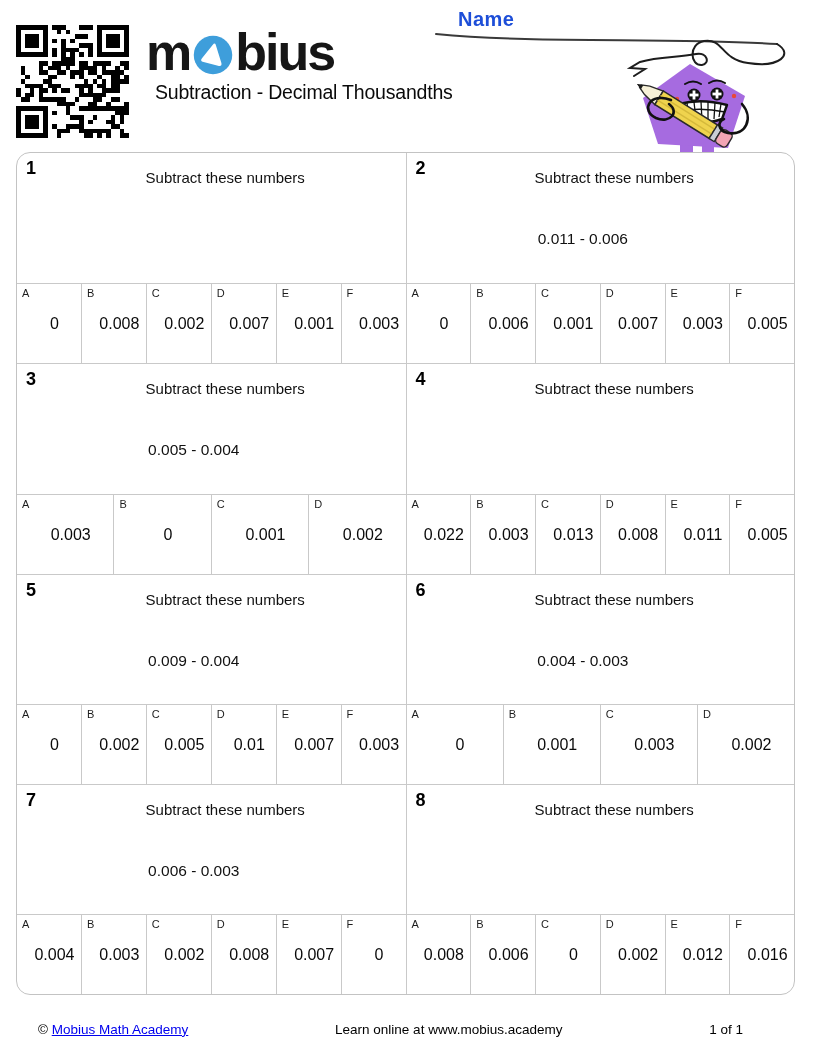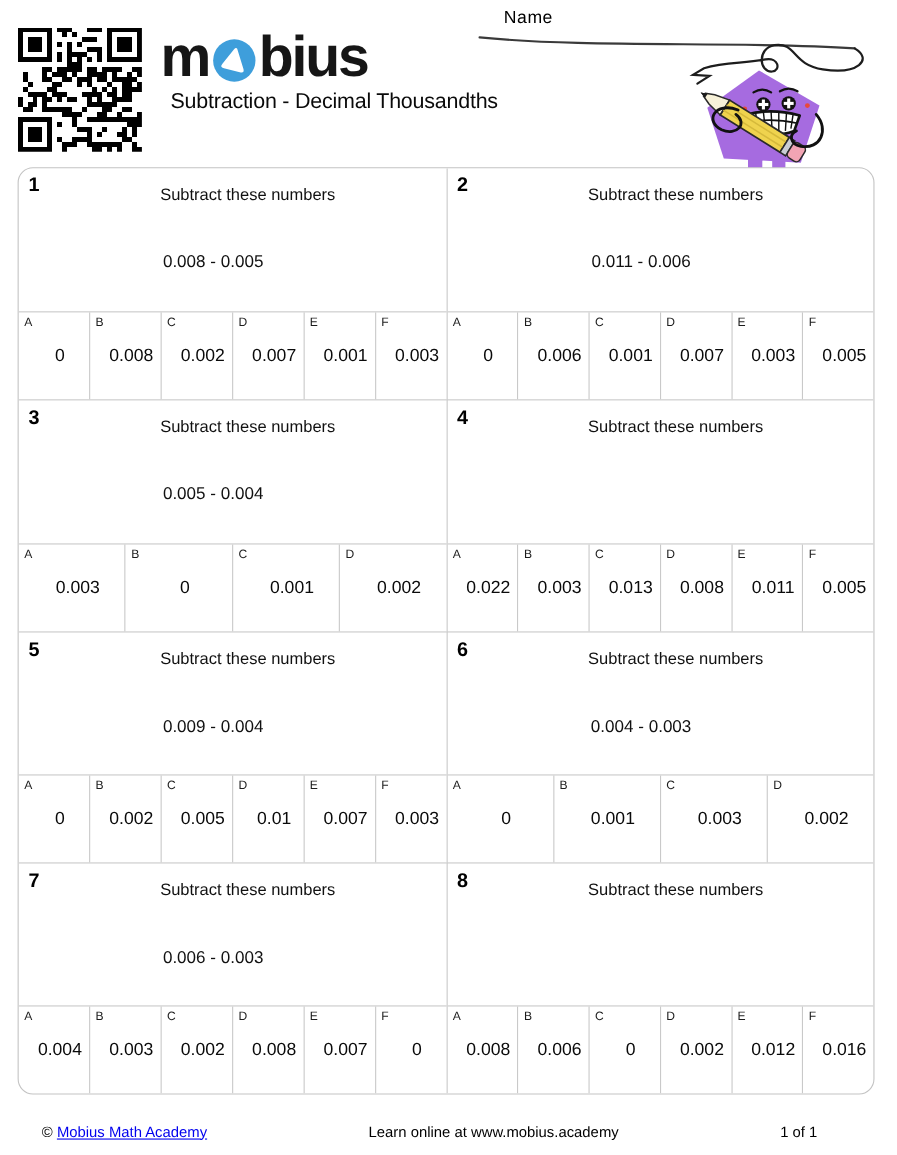--- a/index.html
+++ b/index.html
@@ -15,21 +15,21 @@
   .logo .ltxt {
     font-size:52px; font-weight:bold; letter-spacing:-2px; color:#161616;
     line-height:56px;
   }
   .logo .licon { width:42px; height:42px; margin:6px 1px 0 2px; }
   .page-title {
     position:absolute; left:155px; top:81px; font-size:19.5px; font-weight:normal; color:#0a0a0a;
     letter-spacing:-0.2px;
   }
   .name-label {
-    position:absolute; left:458px; top:8px; font-size:16px; color:#000000; letter-spacing:0.5px;
+    position:absolute; left:458px; top:8px; font-size:20px; color:#1d4ed8; letter-spacing:0.5px;font-weight:bold;
   }
   .mascot-wrap { position:absolute; left:428px; top:0px; width:387px; height:158px; }
 
   
   .grid {
     position:absolute; left:16px; top:152px; width:779px; height:843px;
     border:1.5px solid #c3c3c3; border-radius:14px;
     display:grid; grid-template-columns:1fr 1fr; grid-auto-rows:1fr;
     overflow:hidden; background:#fff;
   }
@@ -436,21 +436,20 @@
       <path d="M243 100 C222 92 212 110 228 118 C242 124 252 112 241 104" stroke="#111" stroke-width="2.6" fill="none" stroke-linecap="round"></path>
       <path d="M314 104 C326 118 318 136 300 133 C290 131 289 122 296 119" stroke="#111" stroke-width="2.6" fill="none" stroke-linecap="round"></path>
     </g>
   </svg>
 </div>
 
 <div class="grid" id="problems-grid">
     <div class="cell">
     <div class="p-num">1</div>
     <div class="p-instr">Subtract these numbers</div>
-    <div class="p-expr">0.008 - 0.005</div>
     <div class="answers">
         <div class="choice">
     <span class="c-label">A</span>
     <span class="c-value">0</span>
   </div>
         <div class="choice">
     <span class="c-label">B</span>
     <span class="c-value">0.008</span>
   </div>
         <div class="choice">

